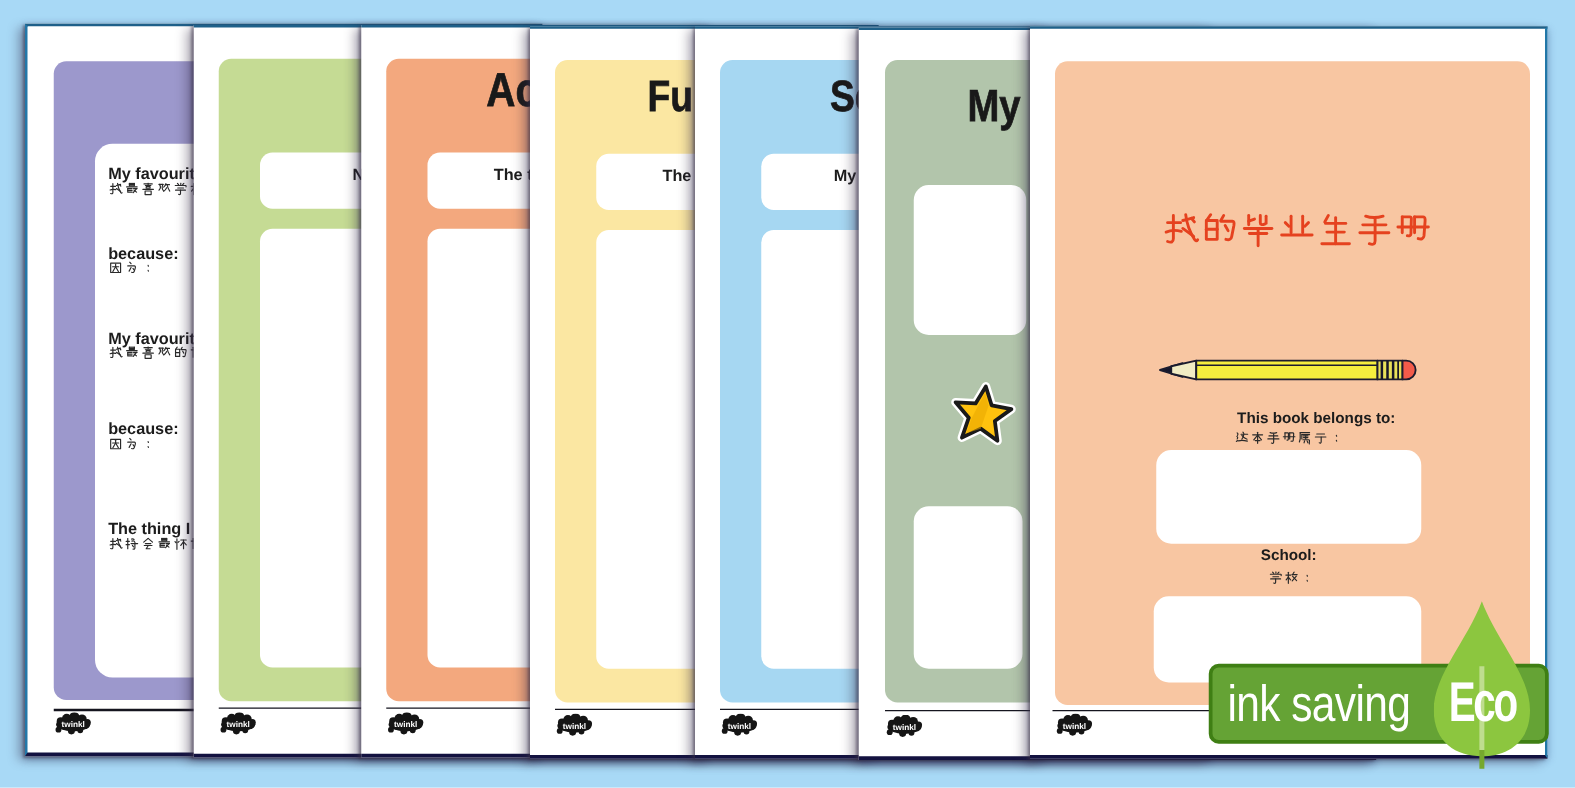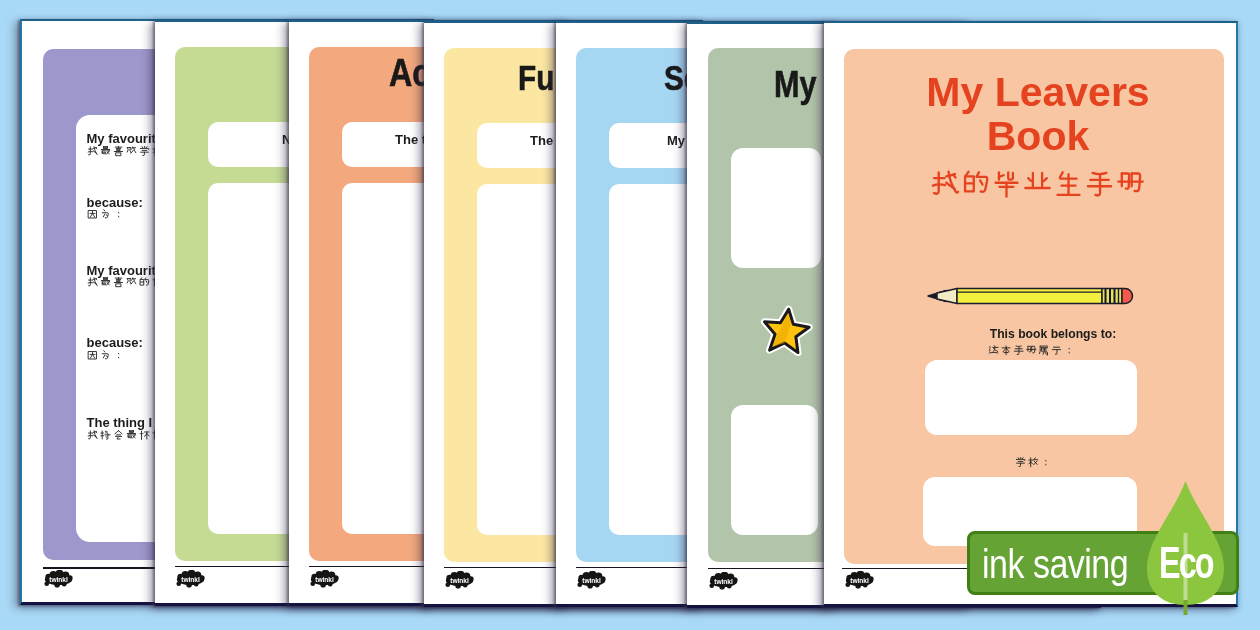--- a/index.html
+++ b/index.html
@@ -454,21 +454,20 @@
           <circle cx="45" cy="30" r="5"></circle>
         </g>
         <text x="33" y="25" font-family="Liberation Sans,sans-serif" font-size="14" font-weight="bold" fill="#fff" text-anchor="middle">twinkl</text>
       </svg>
 </div>
 
 <div class="page" style="left:824px;top:21px;border-right:2px solid #2277a8;z-index:7">
 
 <div class="tint" style="left:20px;top:26px;width:380px;height:514.5px;background:#f8c6a2"></div>
 
-<div style="position:absolute;left:7px;top:47px;width:414px;text-align:center;font-weight:bold;font-size:41px;line-height:44px;color:#e5421f">My Leavers<br>Book</div>
 
 <div style="position:absolute;left:106px;top:147px">
         <svg width="215" height="29" viewBox="0 0 215 29" style="display:block" fill="none" stroke="#e5421f" stroke-width="8" stroke-linecap="round" stroke-linejoin="round">
           <use href="#zh-wo" transform="translate(0.0,0) scale(0.2900)"></use>
           <use href="#zh-de" transform="translate(31.0,0) scale(0.2900)"></use>
           <use href="#zh-bi" transform="translate(62.0,0) scale(0.2900)"></use>
           <use href="#zh-ye" transform="translate(93.0,0) scale(0.2900)"></use>
           <use href="#zh-sheng" transform="translate(124.0,0) scale(0.2900)"></use>
           <use href="#zh-shou" transform="translate(155.0,0) scale(0.2900)"></use>
           <use href="#zh-ce" transform="translate(186.0,0) scale(0.2900)"></use>
@@ -499,20 +498,21 @@
           <use href="#zh-shou" transform="translate(25.2,0) scale(0.1100)"></use>
           <use href="#zh-ce" transform="translate(37.8,0) scale(0.1100)"></use>
           <use href="#zh-shu3" transform="translate(50.4,0) scale(0.1100)"></use>
           <use href="#zh-yu" transform="translate(63.0,0) scale(0.1100)"></use>
           <use href="#zh-colon" transform="translate(75.6,0) scale(0.1100)"></use>
         </svg>
       </div>
 
 <div class="wbox" style="left:101px;top:337px;width:212px;height:75px;border-radius:12px"></div>
 
+<div class="sbold" style="left:0;top:413.5px;width:414px;text-align:center;font-size:12.2px">School:</div>
 
 <div style="position:absolute;left:191px;top:434px">
         <svg width="36" height="11" viewBox="0 0 36 11" style="display:block" fill="none" stroke="#2a2a2a" stroke-width="8.5" stroke-linecap="round" stroke-linejoin="round">
           <use href="#zh-xue" transform="translate(0.0,0) scale(0.1100)"></use>
           <use href="#zh-xiao" transform="translate(12.6,0) scale(0.1100)"></use>
           <use href="#zh-colon" transform="translate(25.2,0) scale(0.1100)"></use>
         </svg>
       </div>
 
 <div class="wbox" style="left:99px;top:454px;width:214px;height:69px;border-radius:12px"></div>

